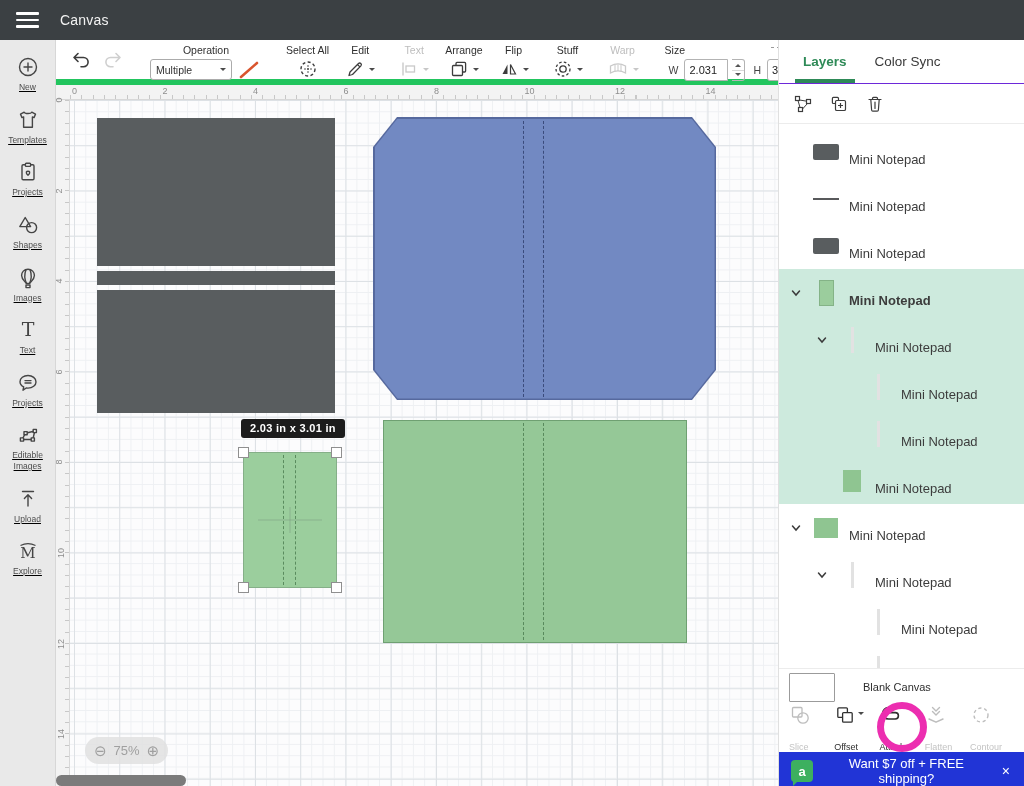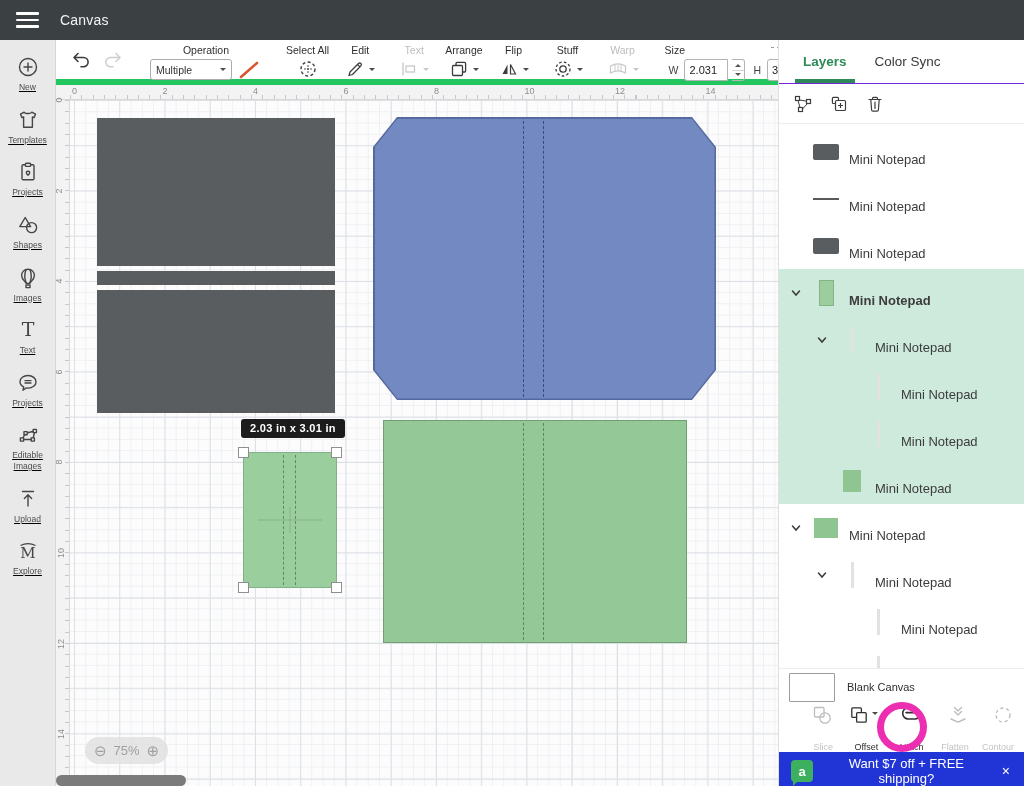--- a/index.html
+++ b/index.html
@@ -106,23 +106,23 @@
   .lrow .llabel { font-size:13px; color:#3c3c3c; margin-left:9px; white-space:nowrap;margin-top:16px; }
   .lrow.bold .llabel { font-weight:bold; }
   .t-dark-rect { width:26px; height:16px; background:#595d5f; border-radius:2px; }
   .t-hline { width:26px; height:2px; background:#58595b; }
   .t-green-vrect { width:15px; height:26px; background:#9bcd9d; border:1px solid #84b387; }
   .t-vline { width:3px; height:26px; background:#e2e2e2; }
   .t-green-square { width:18px; height:22px; background:#8fc591; }
   .t-green-rect { width:24px; height:20px; background:#8fc591; }
   .blankrow { flex:0 0 auto; height:37px; border-top:1px solid #ececec; display:flex; align-items:center; gap:12px; padding-left:10px; background:#fff; }
   .blank-swatch { width:46px; height:29px; background:#fff; border:1px solid #9b9b9b; border-radius:1px; cursor:pointer; }
-  .blank-label { font-size:11px; color:#2e2e2e; }
+  .blank-label { font-size:11px; color:#2e2e2e;margin-left:16px; }
   .ractions { flex:0 0 auto; height:47px; display:flex; align-items:center; justify-content:space-between; padding:0 10px 2px; position:relative; }
-  .raction { display:flex; flex-direction:column; align-items:flex-end; gap:16px; cursor:pointer; position:relative; width:44px; }
+  .raction { display:flex; flex-direction:column; align-items:flex-start; gap:16px; cursor:pointer; position:relative; width:44px; }
   .raction .alabel { font-size:9px; color:#2f2f2f; white-space:nowrap; }
   .raction.disabled .alabel { color:#c3c3c3; }
   .raction .arow { display:flex; align-items:flex-start; gap:2px; height:22px; }
   .ring { position:absolute; left:50%; top:50%; width:50px; height:50px; border:7px solid #ec2eb0; border-radius:50%; transform:translate(-50%,-52%); pointer-events:none; z-index:9; }
   .banner { flex:0 0 auto; height:38px; background:#2134d6; display:flex; align-items:center; padding:0 12px 0 12px; gap:10px; margin-top:auto; }
   .banner-logo { position:relative; width:22px; height:22px; background:#3db05f; border-radius:4px; color:#fff; font-size:13px; font-weight:bold; display:flex; align-items:center; justify-content:center; flex:0 0 auto; }
   .banner-logo:after { content:""; position:absolute; left:2px; bottom:-4px; border:4px solid transparent; border-top-color:#3db05f; border-left-color:#3db05f; }
   .banner-text { color:#fff; font-size:13px; flex:1; text-align:center; }
   .banner-close { color:#fff; font-size:14px; cursor:pointer; padding:0 2px; }
 </style>

